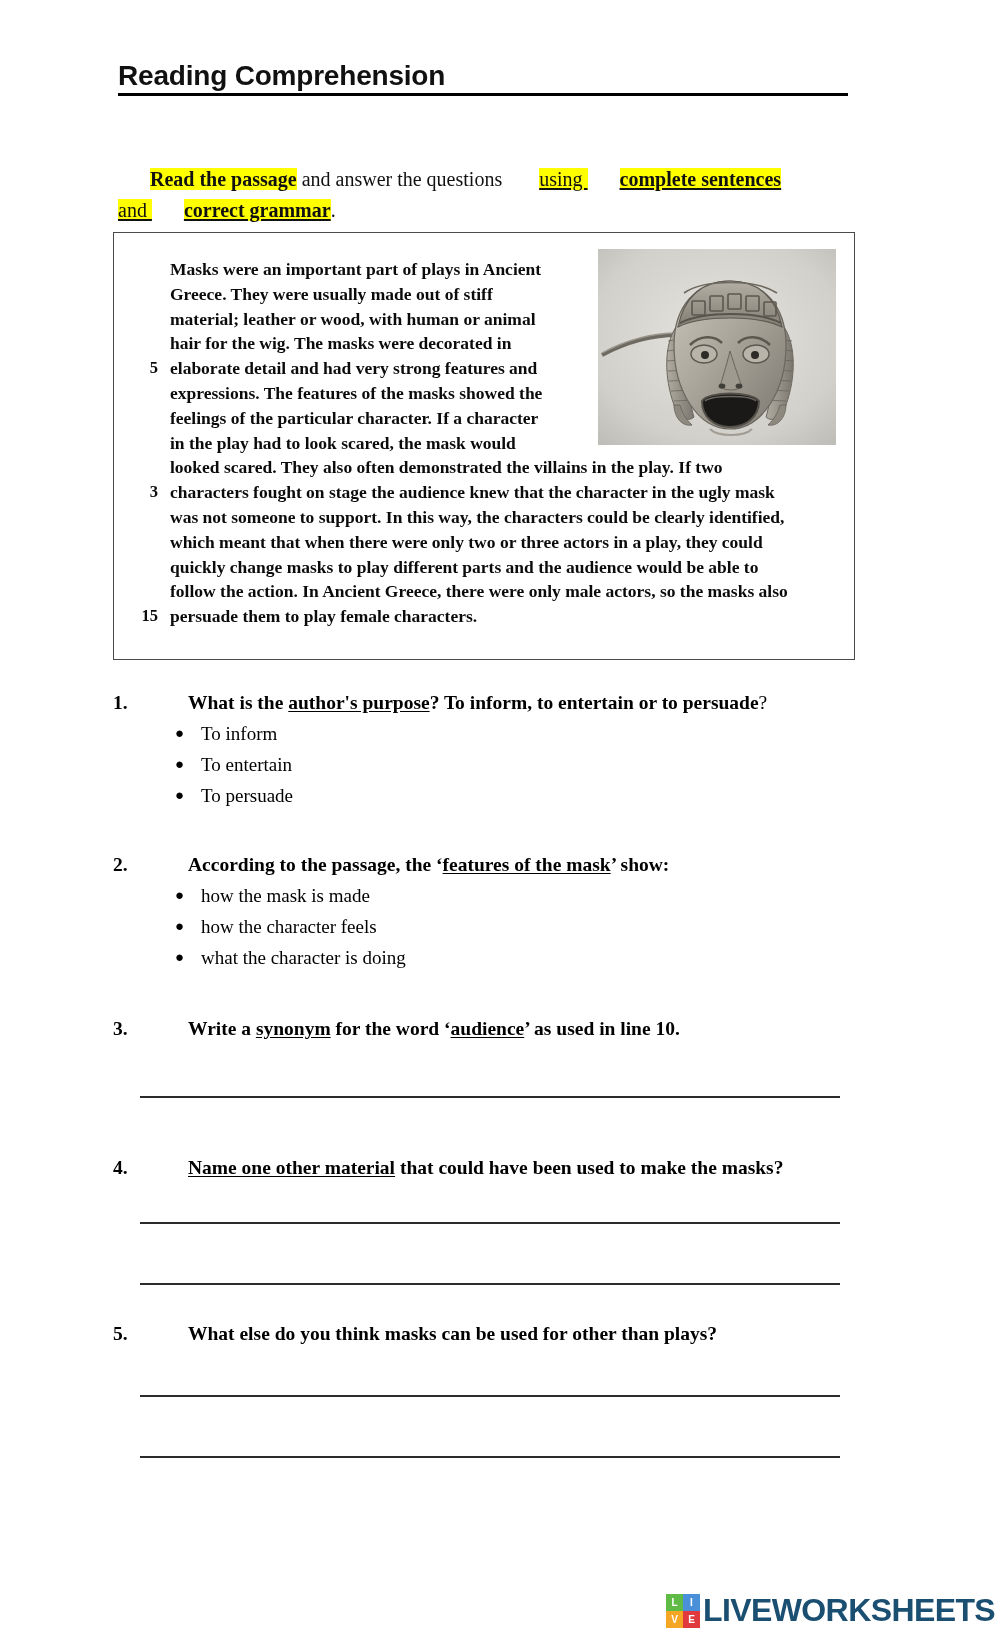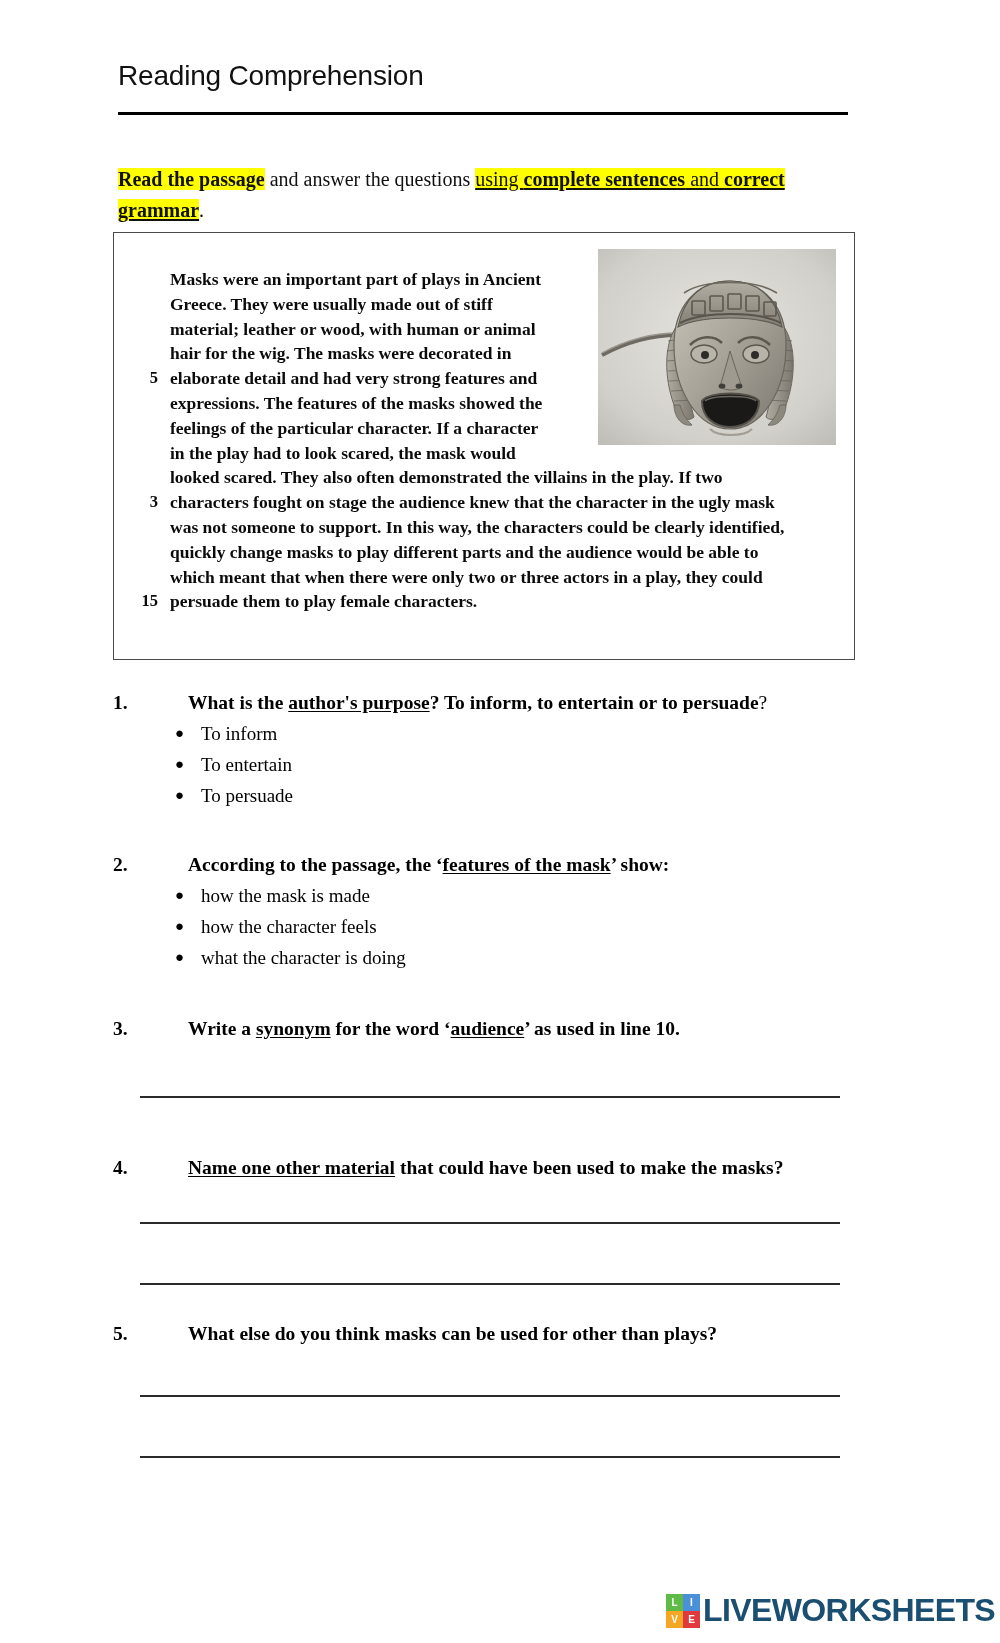--- a/index.html
+++ b/index.html
@@ -26,43 +26,44 @@
   
   .header {
     position: absolute;
     left: 118px;
     top: 60px;
     width: 730px;
   }
   .header-title {
     font-family: "Liberation Sans", "DejaVu Sans", sans-serif;
     font-size: 28px;
-    font-weight: normal;
+    font-weight: bold;
     letter-spacing: -0.2px;
     color: #111111;
     line-height: 1.15;
-    padding-bottom: 20px;
+    padding-bottom: 1px;
   }
   .header-rule {
     border-bottom: 3px solid #000000;
     width: 730px;
   }
 
   
   .instructions {
     position: absolute;
     left: 118px;
     top: 164px;
     width: 726px;
     font-size: 20px;
     line-height: 1.55;
     color: #111111;
   }
   .hl {
     background: #ffff00;
+    margin-left: 32px;
   }
   .b { font-weight: bold; }
   .u { text-decoration: underline; text-underline-offset: 2px; }
 
   
   .passage-box {
     position: absolute;
     left: 113px;
     top: 232px;
     width: 742px;
@@ -73,21 +74,21 @@
   }
   .passage-inner {
     position: absolute;
     left: 0; top: 0;
     width: 100%;
     height: 100%;
   }
   .passage-lines {
     position: absolute;
     left: 18px;
-    top: 34px;
+    top: 24px;
     width: 706px;
   }
   .pline {
     position: relative;
     height: 24.8px;
     line-height: 24.8px;
     font-size: 17.5px;
     font-weight: bold;
     white-space: nowrap;
     color: #0b0b0b;
@@ -343,25 +344,29 @@
         <div class="pline">
             <span class="lno">3</span>
             <span class="ptxt">characters fought on stage the audience knew that the character in the ugly mask</span>
           </div>
         <div class="pline">
             <span class="lno"></span>
             <span class="ptxt">was not someone to support. In this way, the characters could be clearly identified,</span>
           </div>
         <div class="pline">
             <span class="lno"></span>
+            <span class="ptxt">which meant that when there were only two or three actors in a play, they could</span>
+          </div>
+        <div class="pline">
+            <span class="lno"></span>
             <span class="ptxt">quickly change masks to play different parts and the audience would be able to</span>
           </div>
         <div class="pline">
             <span class="lno"></span>
-            <span class="ptxt">which meant that when there were only two or three actors in a play, they could</span>
+            <span class="ptxt">follow the action. In Ancient Greece, there were only male actors, so the masks also</span>
           </div>
         <div class="pline">
             <span class="lno">15</span>
             <span class="ptxt">persuade them to play female characters.</span>
           </div>
       </div>
 
     </div>
   </div>
 

